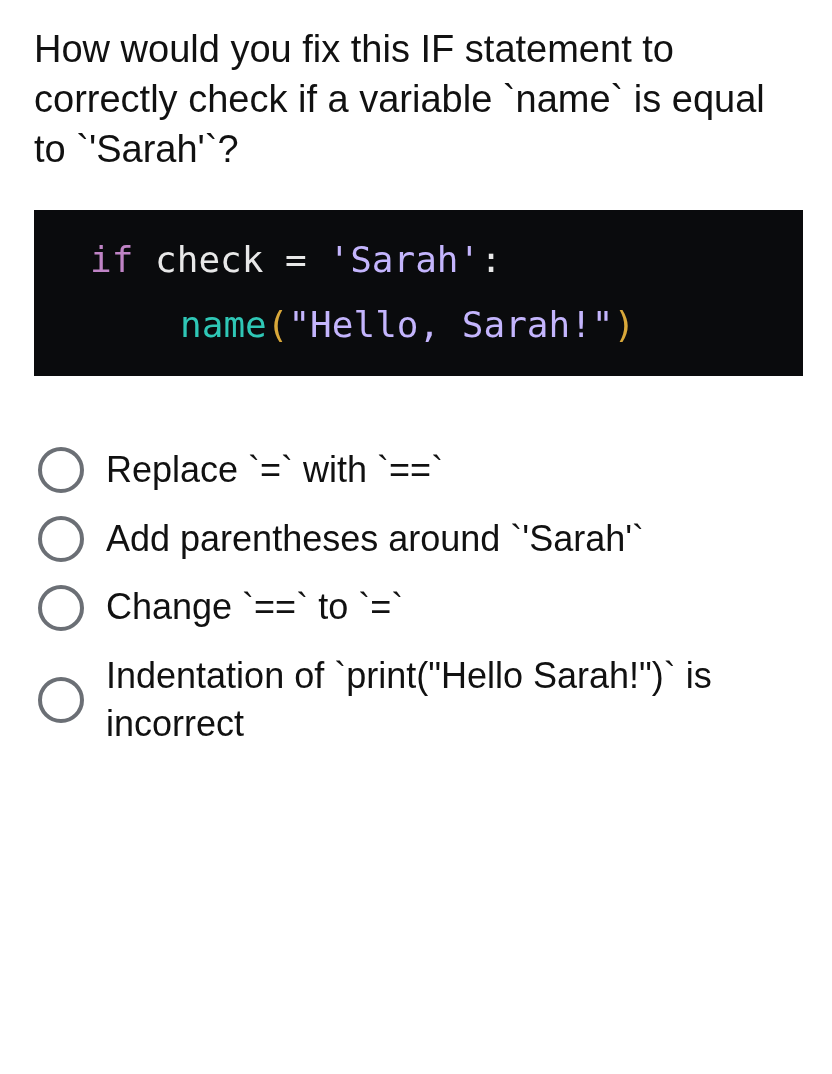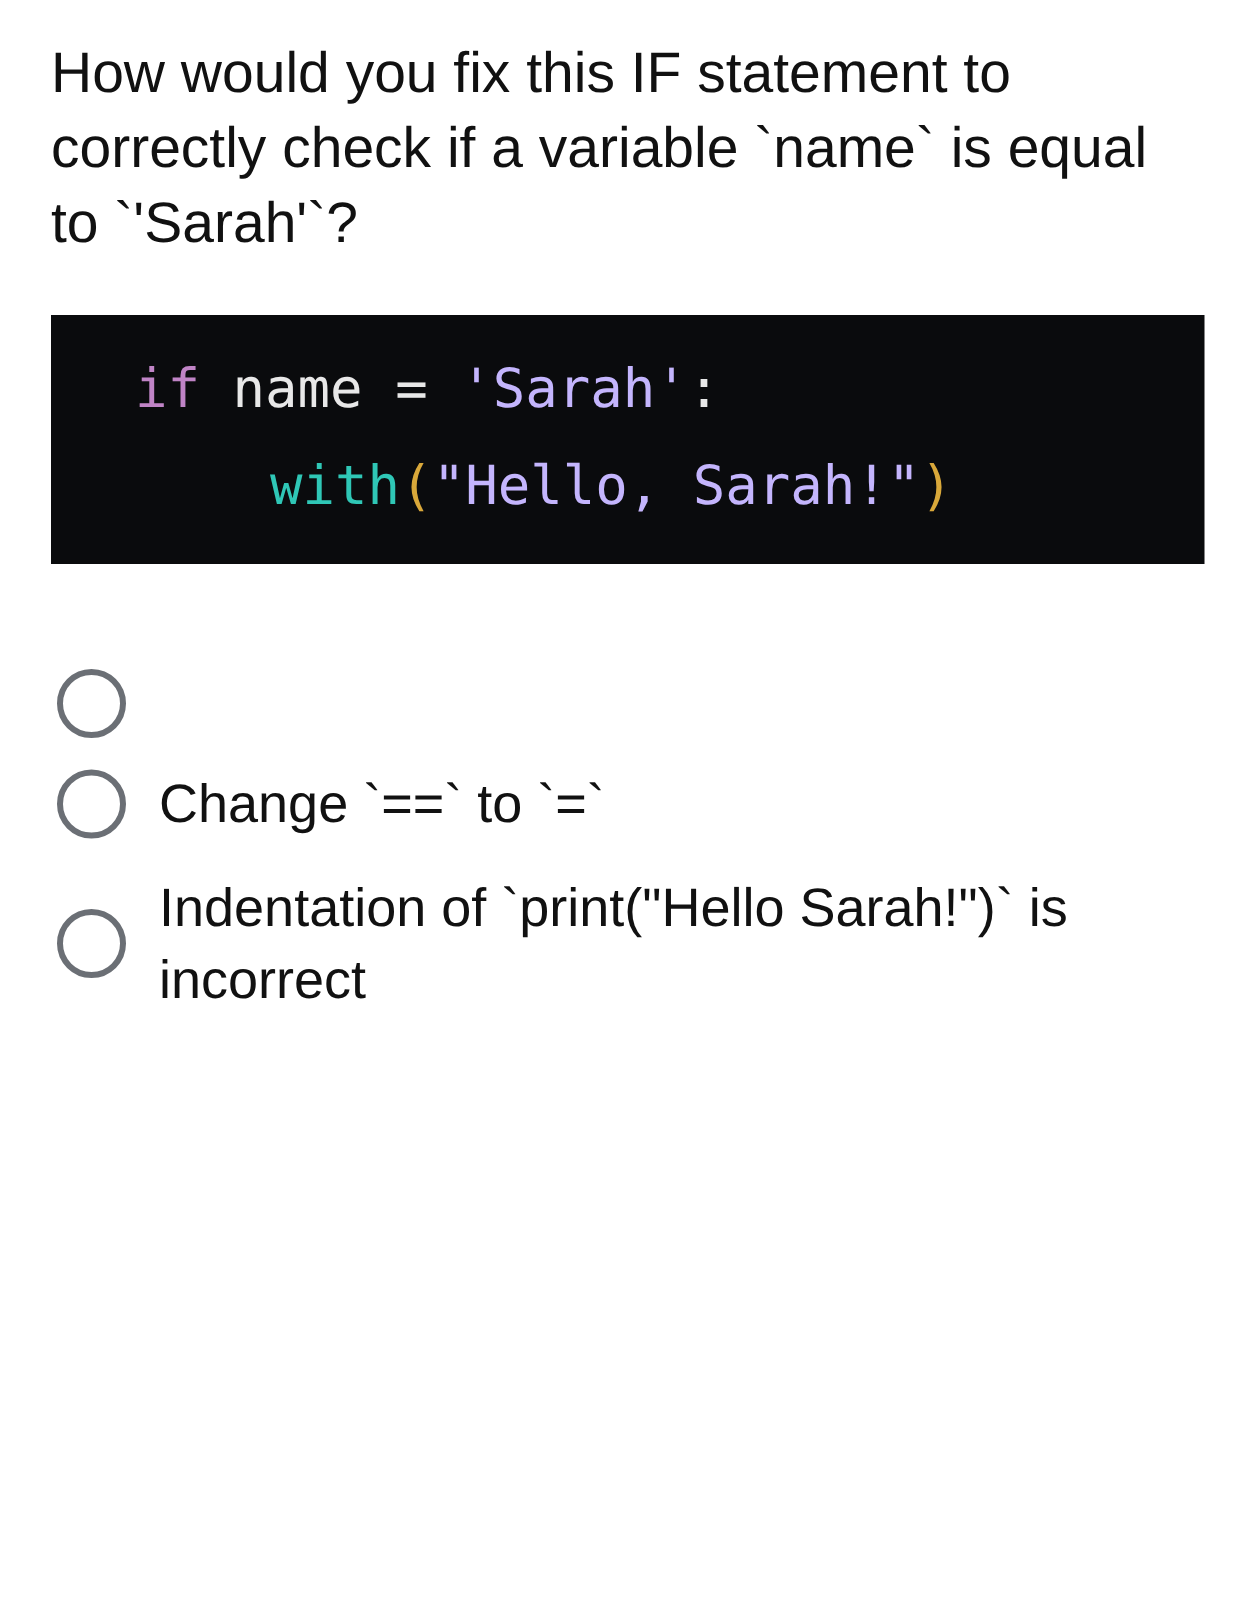--- a/index.html
+++ b/index.html
@@ -65,28 +65,33 @@
     flex: 1 1 auto;
   }
 </style>
 </head>
 <body>
 
 <div class="page">
 
   <div class="question">How would you fix this IF statement to correctly check if a variable `name` is equal to `'Sarah'`?</div>
 
-  <div class="codeblock"><span class="tok-kw">if</span><span> </span><span class="tok-id">name</span><span> </span><span class="tok-op">=</span><span> </span><span class="tok-str">'Sarah'</span><span class="tok-op">:</span>
-<span>      </span><span class="tok-fn">with</span><span class="tok-par">(</span><span class="tok-str">"Hello, Sarah!"</span><span class="tok-par">)</span></div>
+  <div class="codeblock"><span class="tok-kw">if</span><span> </span><span class="tok-id">check</span><span> </span><span class="tok-op">=</span><span> </span><span class="tok-str">'Sarah'</span><span class="tok-op">:</span>
+<span>      </span><span class="tok-fn">name</span><span class="tok-par">(</span><span class="tok-str">"Hello, Sarah!"</span><span class="tok-par">)</span></div>
 
   <div class="options">
 
+    <div class="option">
+      <div class="radio"></div>
+      <div class="option-label">Replace `=` with `==`</div>
+    </div>
 
     <div class="option">
       <div class="radio"></div>
+      <div class="option-label">Add parentheses around `'Sarah'`</div>
     </div>
 
     <div class="option">
       <div class="radio"></div>
       <div class="option-label">Change `==` to `=`</div>
     </div>
 
     <div class="option">
       <div class="radio"></div>
       <div class="option-label">Indentation of `print("Hello Sarah!")` is incorrect</div>

